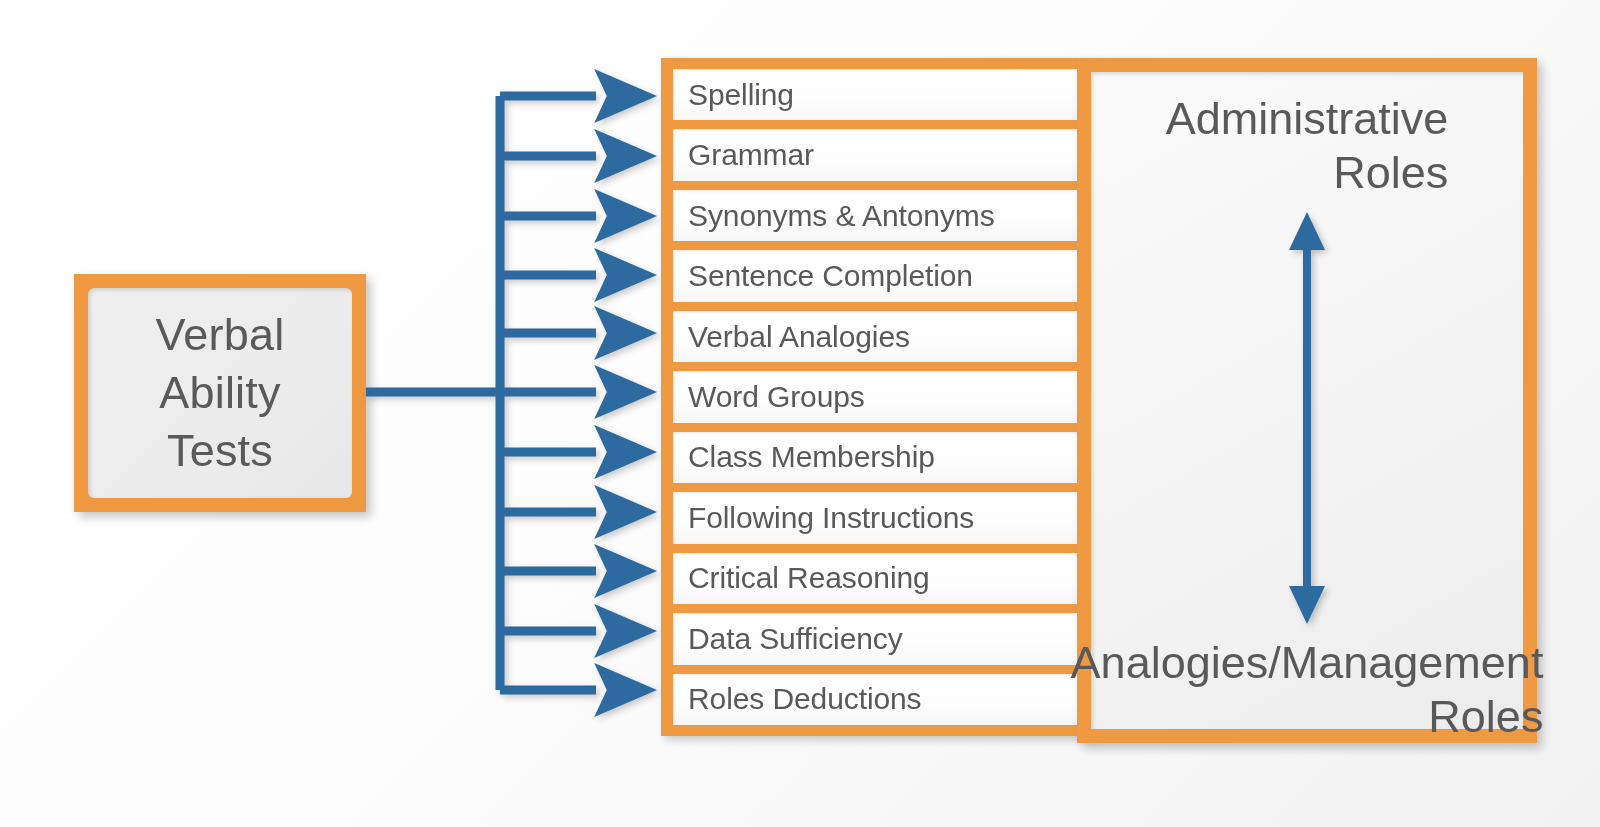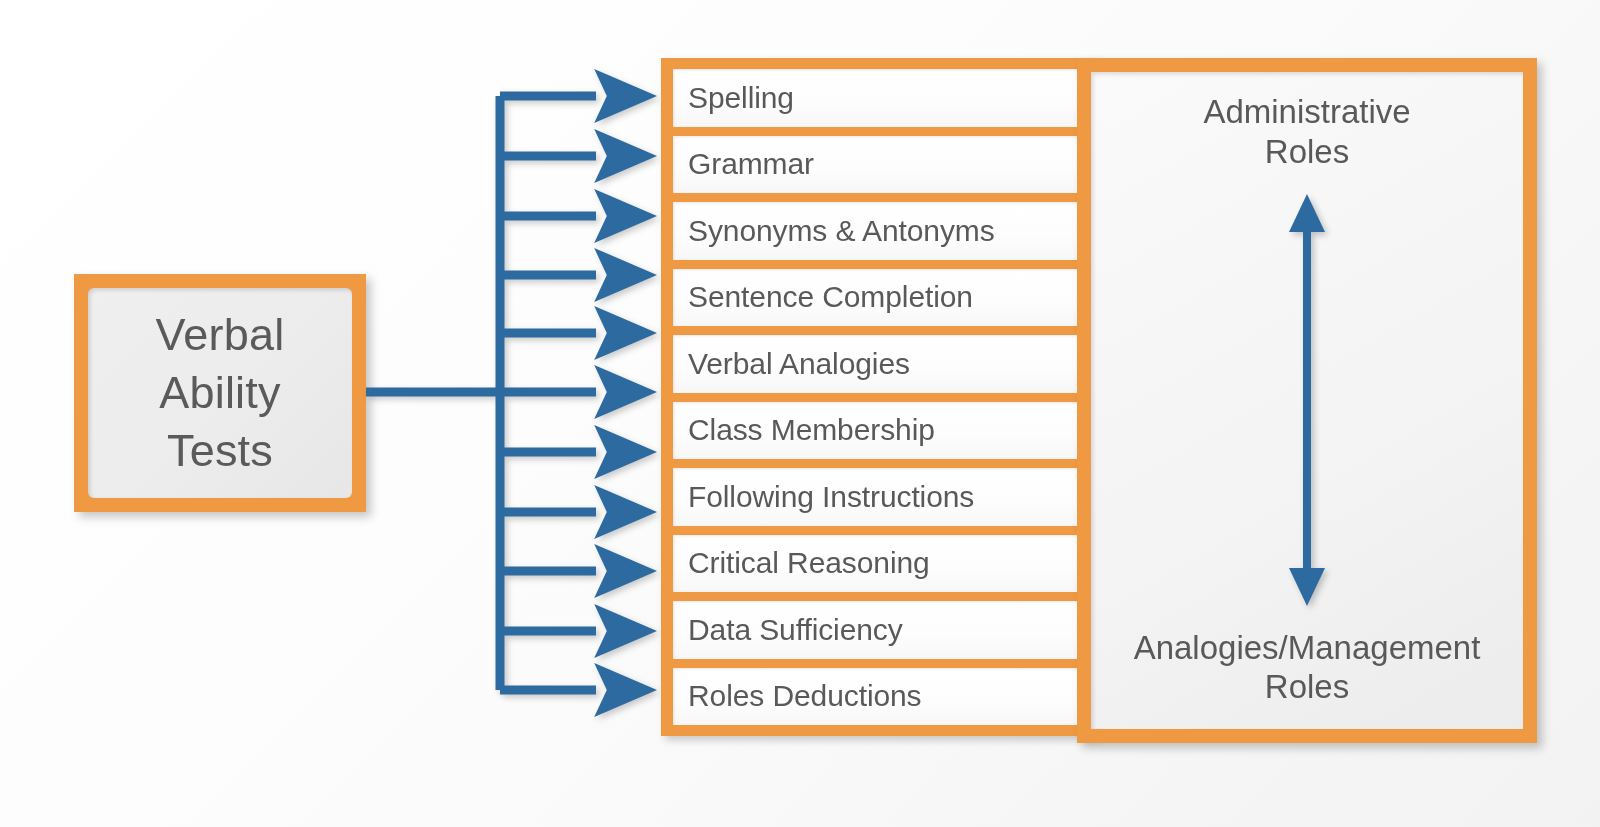--- a/index.html
+++ b/index.html
@@ -100,23 +100,23 @@
     background: linear-gradient(150deg, #fafafa 0%, #f4f4f4 55%, #ececec 100%);
     box-shadow: inset 2px 2px 4px rgba(0,0,0,0.14);
     display: flex;
     flex-direction: column;
     align-items: center;
     justify-content: space-between;
     padding: 20px 10px 22px 10px;
   }
   .roles-label {
     color: #595959;
-    font-size: 33px;
+    font-size: 45px;
     line-height: 1.2;
-    text-align: center;
+    text-align: right;
     white-space: pre-line;
   }
   .roles-arrow-wrap {
     flex: 1 1 auto;
     display: flex;
     align-items: center;
     justify-content: center;
     width: 100%;
     padding: 8px 0;
   }
@@ -188,20 +188,23 @@
     <div class="list-item">
       <span class="list-item-label">Synonyms &amp; Antonyms</span>
     </div>
     <div class="list-item">
       <span class="list-item-label">Sentence Completion</span>
     </div>
     <div class="list-item">
       <span class="list-item-label">Verbal Analogies</span>
     </div>
     <div class="list-item">
+      <span class="list-item-label">Word Groups</span>
+    </div>
+    <div class="list-item">
       <span class="list-item-label">Class Membership</span>
     </div>
     <div class="list-item">
       <span class="list-item-label">Following Instructions</span>
     </div>
     <div class="list-item">
       <span class="list-item-label">Critical Reasoning</span>
     </div>
     <div class="list-item">
       <span class="list-item-label">Data Sufficiency</span>

